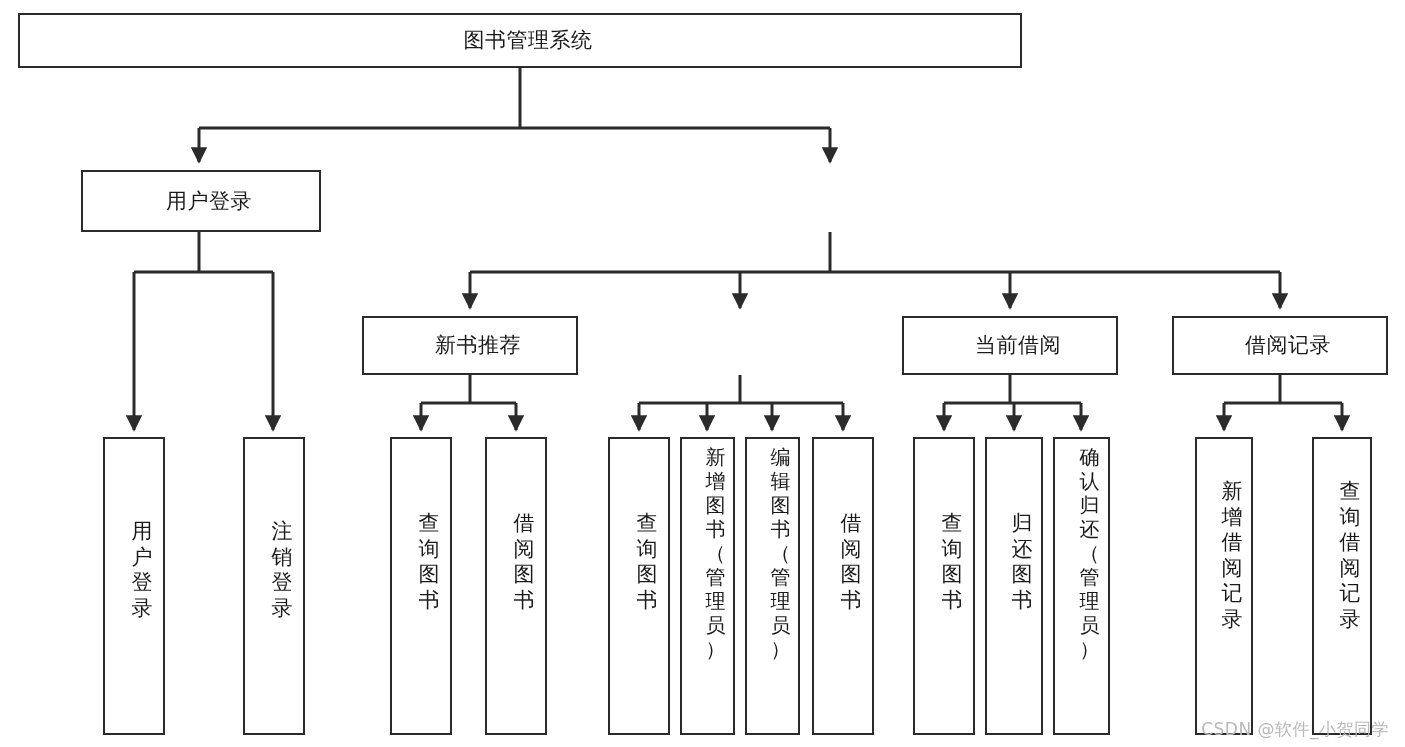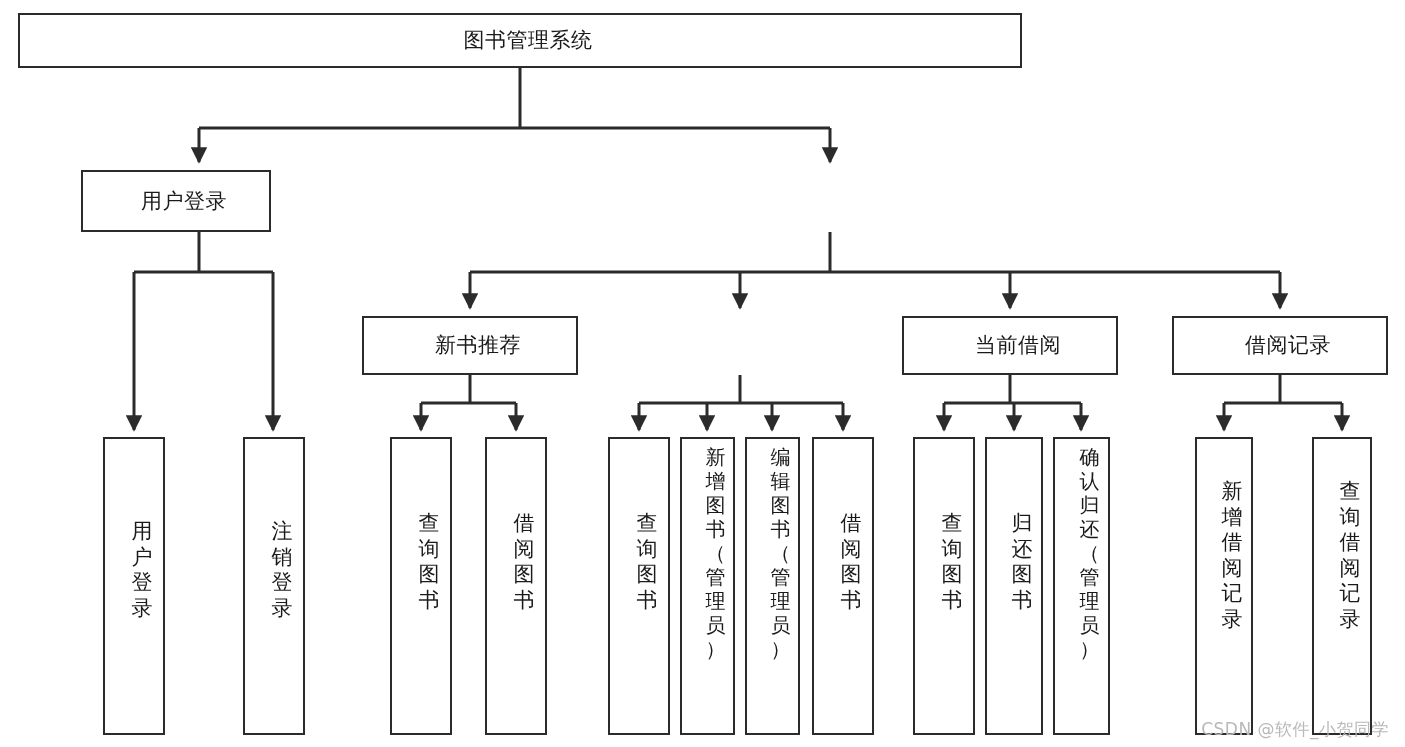--- a/index.html
+++ b/index.html
@@ -124,21 +124,21 @@
       <path d="M 1224 403 L 1342 403"></path>
       <path d="M 1224 403 L 1224 430" marker-end="url(#arrow)"></path>
       <path d="M 1342 403 L 1342 430" marker-end="url(#arrow)"></path>
     </g>
   </svg>
 
   <div class="node h" style="left:18px; top:13px; width:1004px; height:55px;">
     <span class="label">图书管理系统</span>
   </div>
 
-  <div class="node h" style="left:81px; top:170px; width:190px; height:62px;">
+  <div class="node h" style="left:81px; top:170px; width:240px; height:62px;">
     <span class="label">用户登录</span>
   </div>
 
   <div class="node h" style="left:362px; top:316px; width:216px; height:59px;">
     <span class="label">新书推荐</span>
   </div>
   <div class="node h" style="left:902px; top:316px; width:216px; height:59px;font-family:Liberation Serif, serif;">
     <span class="label">当前借阅</span>
   </div>
   <div class="node h" style="left:1172px; top:316px; width:216px; height:59px;">

